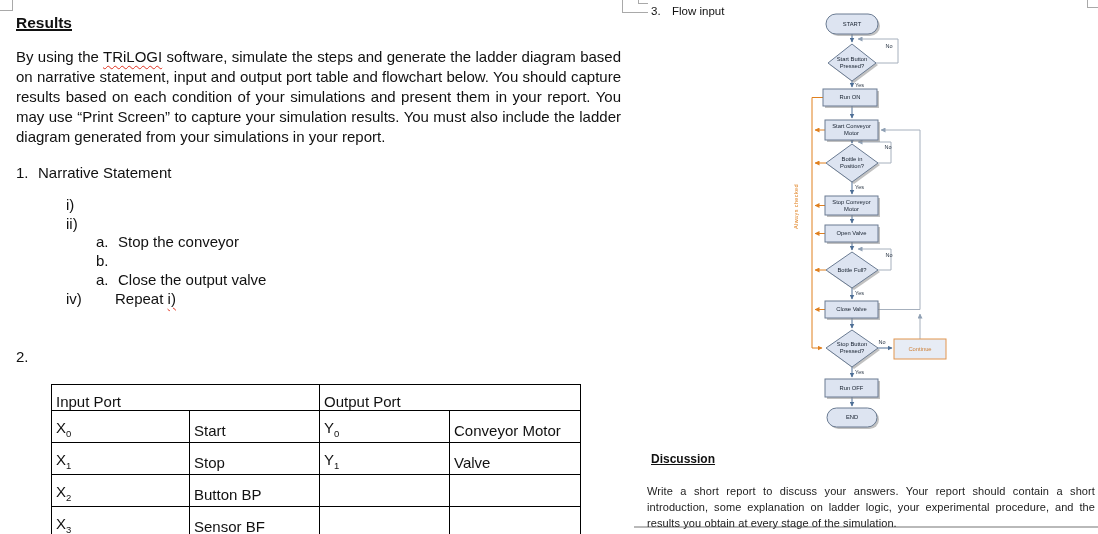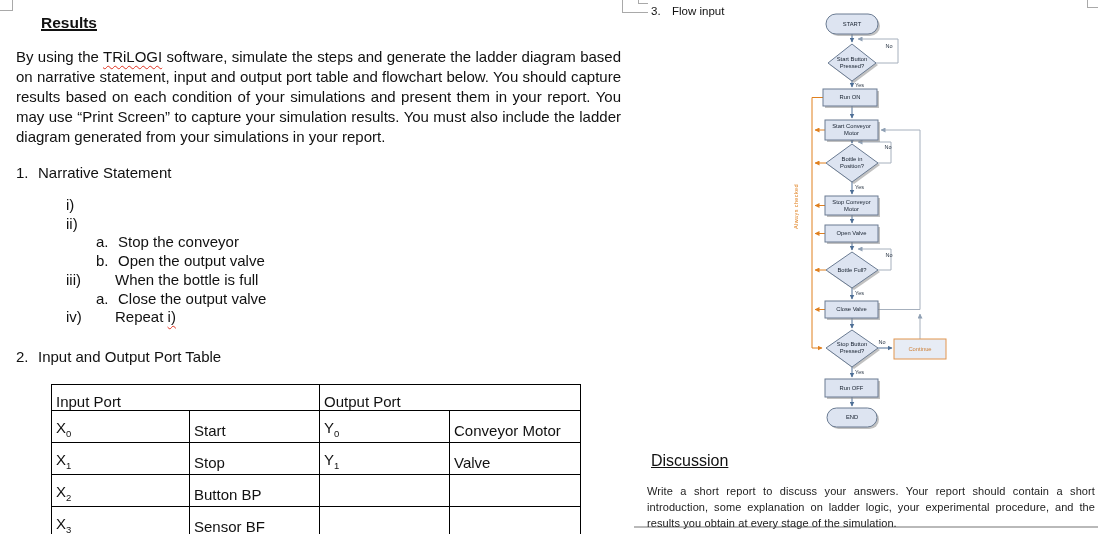--- a/index.html
+++ b/index.html
@@ -30,21 +30,21 @@
   .nm1 { flex: 0 0 49px; }
   .nm2 { flex: 0 0 22px; }
   .sub2 { padding-left: 30px; }
 
   #port-table { border-collapse: collapse; table-layout: fixed; width: 529px; font-size: 15px; }
   #port-table td { border: 1.5px solid #000; height: 19px; line-height: 16px; padding: 9px 0 0 4px; overflow: hidden; white-space: nowrap; }
   #port-table sub { font-size: 9.5px; }
 
   
   .h-right {
-    font-size: 16px; font-weight: normal;
+    font-size: 12px; font-weight: bold;
     text-decoration: underline; text-decoration-thickness: 1px; text-align: right;
   }
   #sec3 { font-size: 11.5px; }
   #sec3 .secnum { width: 21px; flex: 0 0 21px; }
   #disc-body { width: 448px; font-size: 11px; line-height: 15.8px; text-align: justify; letter-spacing: 0.1px; color: #222; }
 
   
   .mark-br { border-right: 1px solid #a9a9a9; border-bottom: 1px solid #a9a9a9; }
   .mark-bl { border-left: 1px solid #a9a9a9; border-bottom: 1px solid #a9a9a9; }
   #bottom-rule { border-top: 2px solid #b9b9b9; width: 464px; height: 0; }
@@ -67,21 +67,21 @@
 </style>
 </head>
 <body>
 
 <div class="abs mark-br" style="left:0; top:0; width:13px; height:11px;"></div>
 <div class="abs mark-bl" style="left:622px; top:0; width:26px; height:13px;"></div>
 <div class="abs mark-bl" style="left:638px; top:0; width:10px; height:4px;"></div>
 <div class="abs mark-bl" style="left:1087px; top:0; width:11px; height:8px;"></div>
 <div class="abs" id="bottom-rule" style="left:634px; top:526px;"></div>
 
-<div class="abs h-left" style="left:16px; top:14px;margin-left:25px;">Results</div>
+<div class="abs h-left" style="left:16px; top:14px;">Results</div>
 
 <p class="abs" id="intro" style="left:16px; top:47px;">
   <span>By using the </span><span class="wavy">TRiLOGI</span><span> software, simulate the steps and generate the ladder diagram based on narrative statement, input and output port table and flowchart below. You should capture results based on each condition of your simulations and present them in your report. You may use “Print Screen” to capture your simulation results. You must also include the ladder diagram generated from your simulations in your report.</span>
 </p>
 
 <div class="abs secrow" style="left:16px; top:164px;">
   <span class="secnum">1.</span>
   <span>Narrative Statement</span>
 </div>
 
@@ -91,39 +91,33 @@
   </div>
   <div class="nrow">
     <span class="nm1">ii)</span>
   </div>
   <div class="nrow sub2">
     <span class="nm2">a.</span>
     <span>Stop the conveyor</span>
   </div>
   <div class="nrow sub2">
     <span class="nm2">b.</span>
-    <span>Open the output valve</span>
-  </div>
-  <div class="nrow">
-    <span class="nm1">iii)</span>
-    <span>When the bottle is full</span>
   </div>
   <div class="nrow sub2">
     <span class="nm2">a.</span>
     <span>Close the output valve</span>
   </div>
   <div class="nrow">
     <span class="nm1">iv)</span>
     <span><span>Repeat </span><span class="wavy">i)</span></span>
   </div>
 </div>
 
 <div class="abs secrow" style="left:16px; top:348px;">
   <span class="secnum">2.</span>
-  <span>Input and Output Port Table</span>
 </div>
 
 <table class="abs" id="port-table" style="left:51px; top:384px;">
   <colgroup>
       <col style="width:138px">
       <col style="width:130px">
       <col style="width:130px">
       <col style="width:131px">
     </colgroup>
   <tbody>

